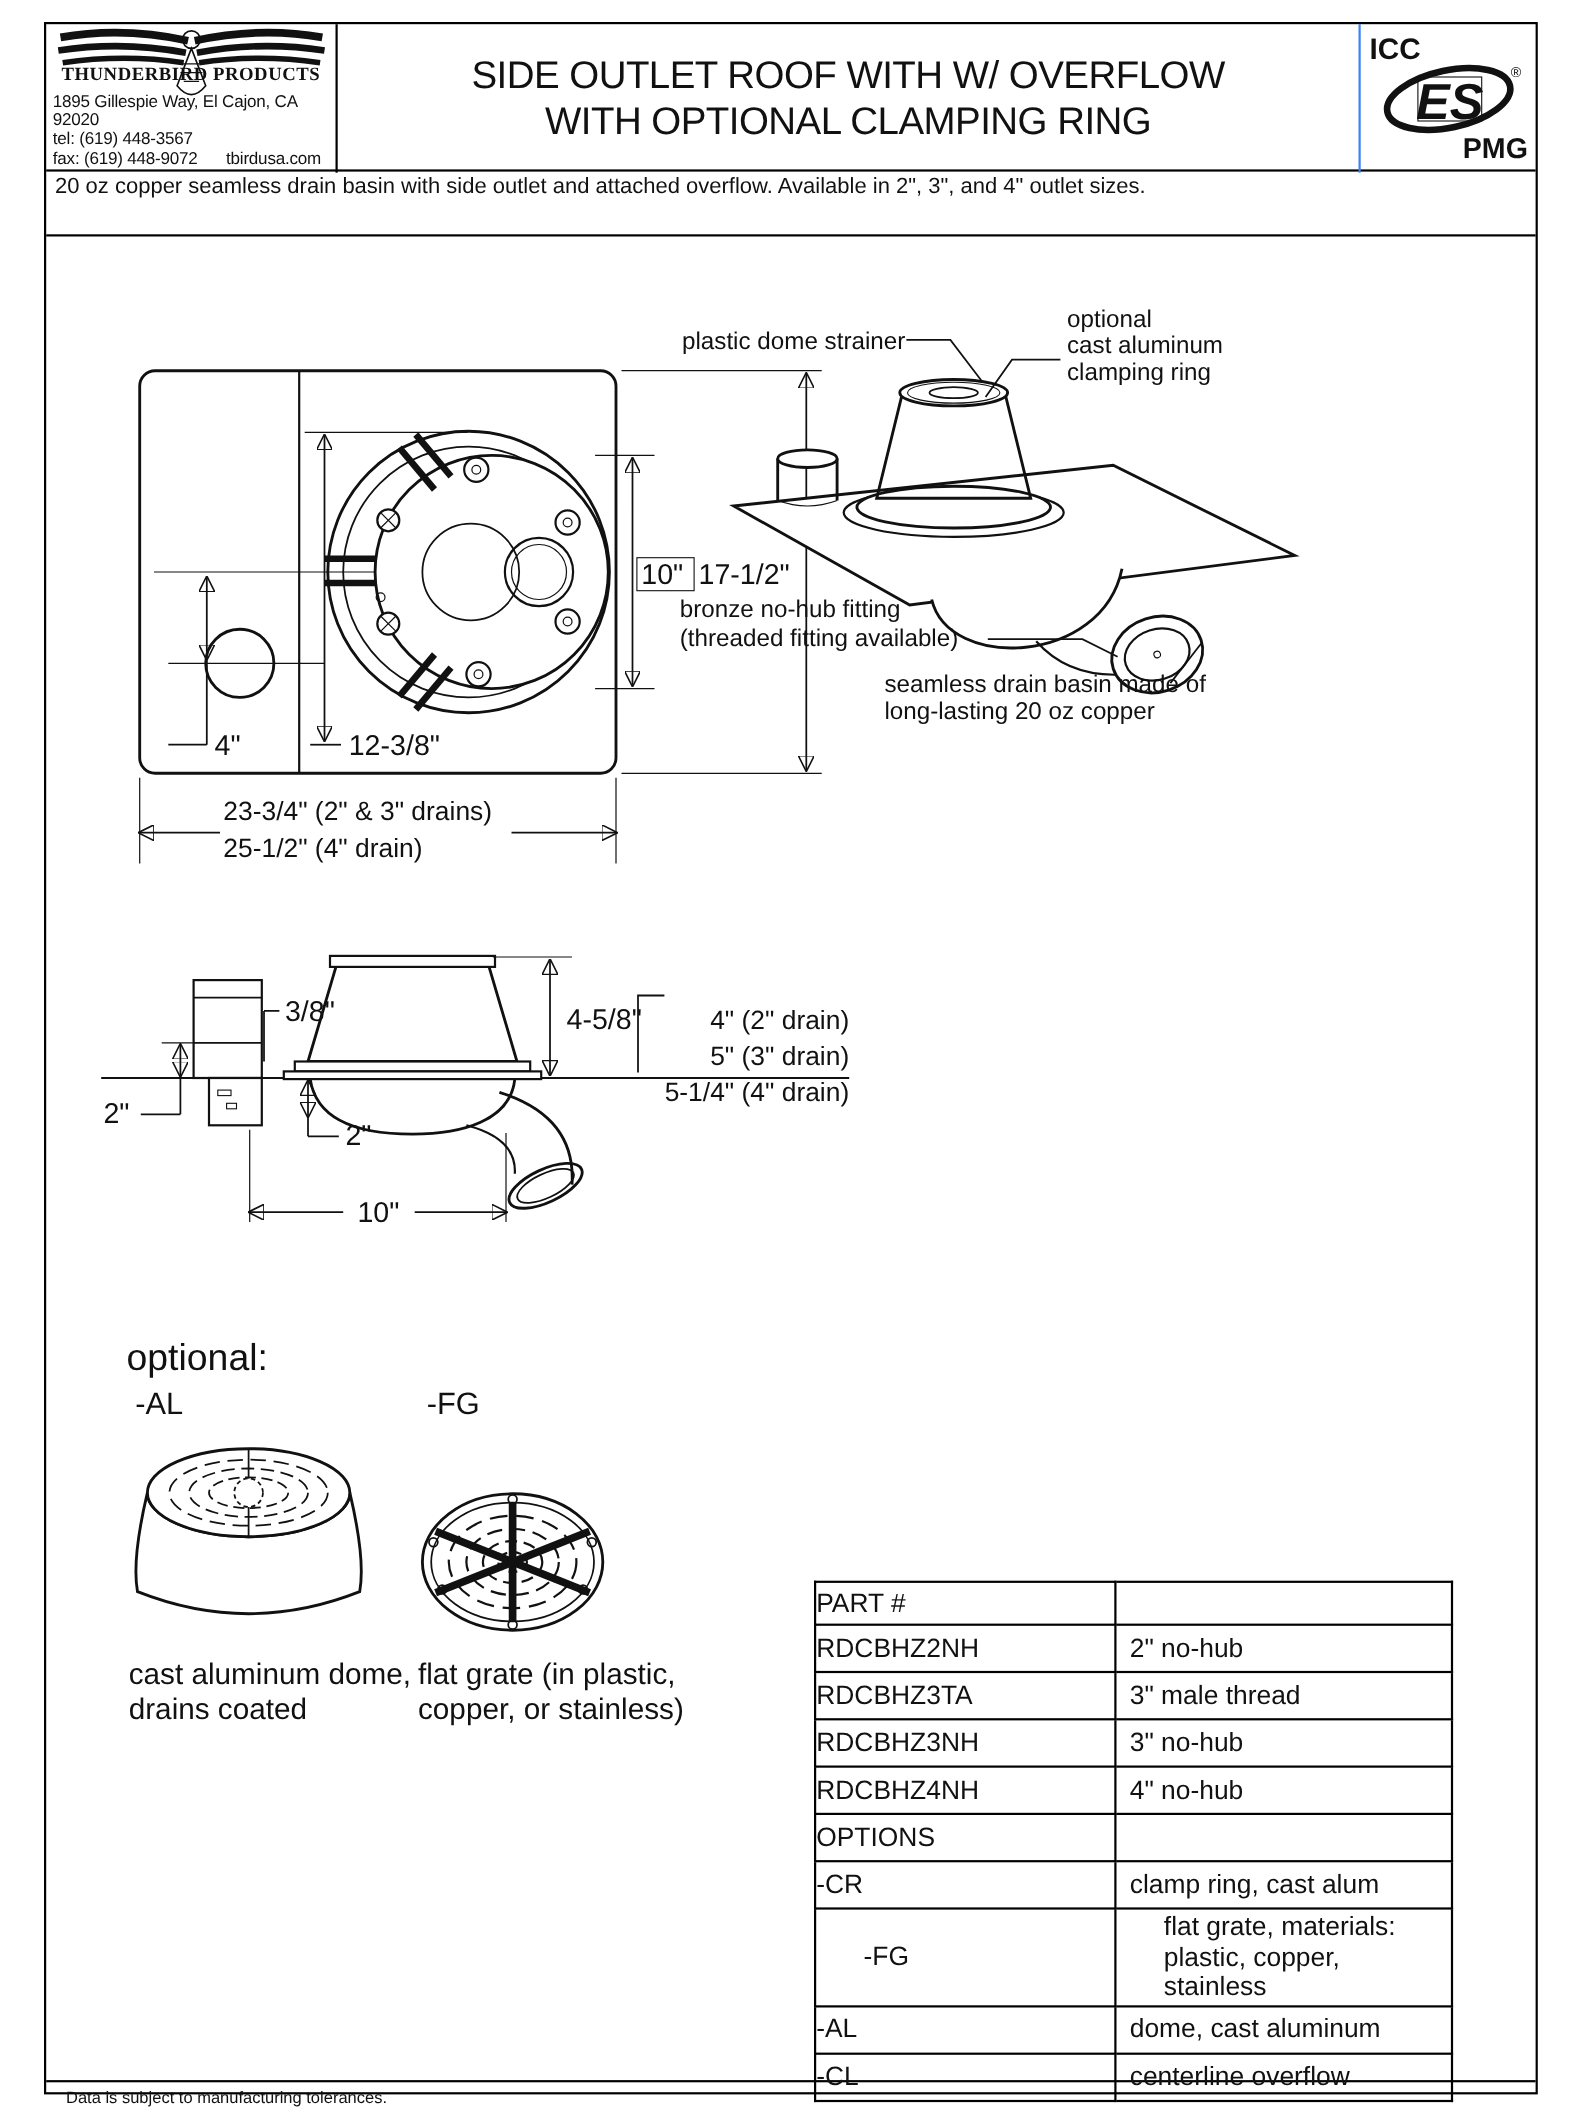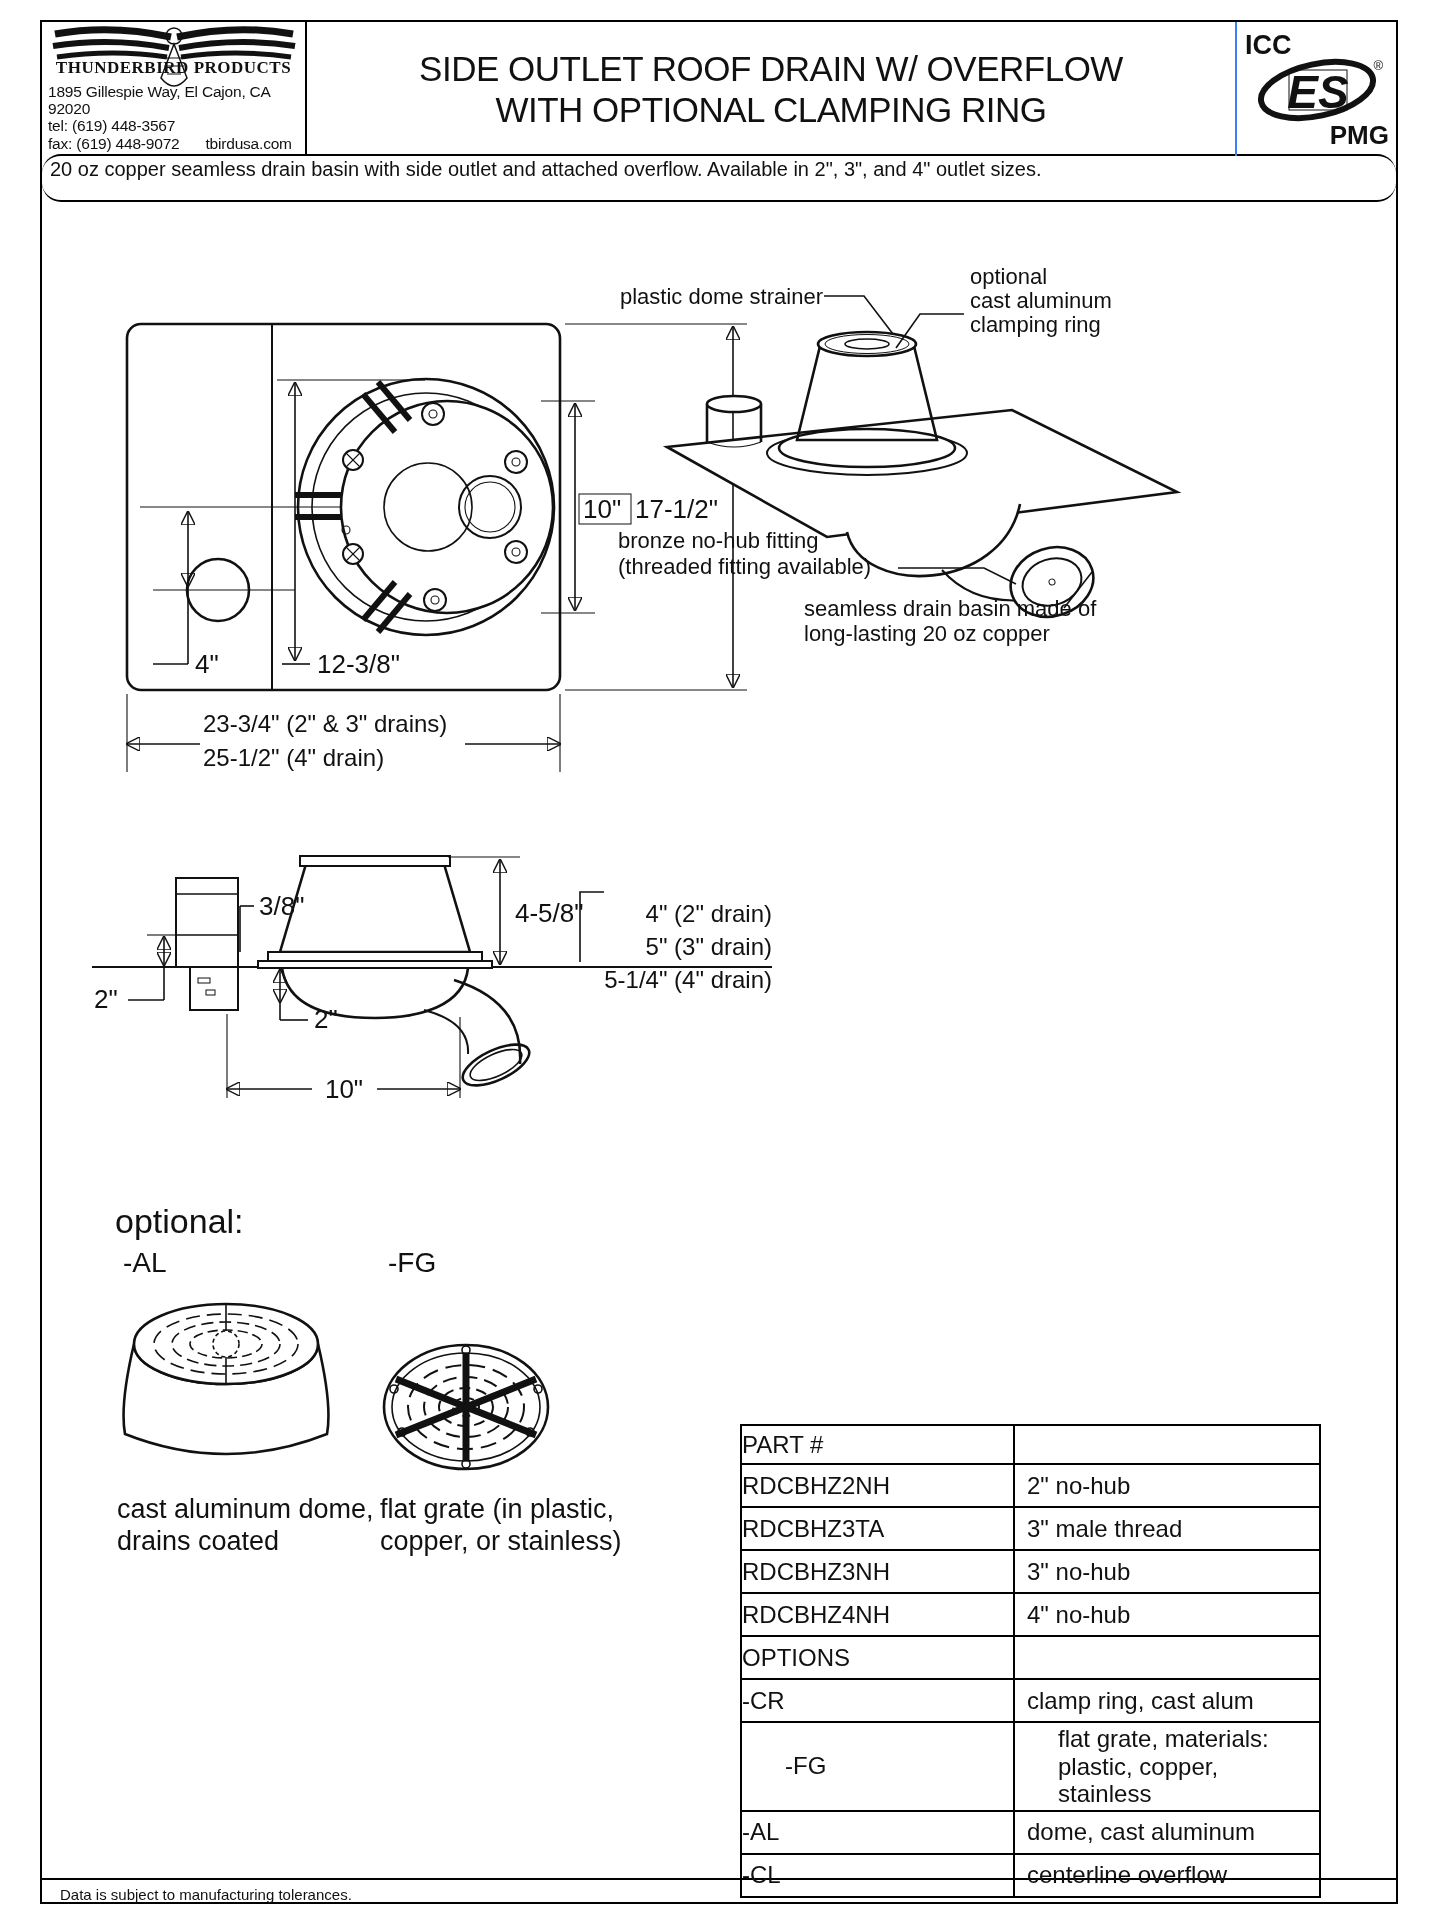--- a/index.html
+++ b/index.html
@@ -8,21 +8,21 @@
   
   .header{display:grid;grid-template-columns:265px 1fr 161px;height:132px;}
   .logo-box{border-right:2px solid #000;position:relative;overflow:hidden;}
   .company{position:absolute;top:36px;left:0;width:100%;text-align:center;font-family:"Liberation Serif",serif;font-weight:bold;font-size:17px;letter-spacing:.5px;z-index:2;}
   .eagle{position:absolute;top:2px;left:7px;z-index:1;}
   .contact{position:absolute;left:6px;bottom:4px;font-size:15.5px;line-height:1.12;letter-spacing:-0.2px;z-index:2;}
   .contact .fx{display:flex;gap:26px;}
   .title-box{display:flex;flex-direction:column;justify-content:center;align-items:center;font-size:35px;line-height:1.18;letter-spacing:-0.5px;}
   .cert-box{border-left:2px solid #3b82f6;position:relative;}
   
-  .desc{border-top:2px solid #000;border-bottom:2px solid #000;height:48px;box-sizing:border-box;padding:2px 8px;font-size:20px;line-height:1.15;border-radius:19px;}
+  .desc{border-top:2px solid #000;border-bottom:2px solid #000;height:61px;box-sizing:border-box;padding:2px 8px;font-size:20px;line-height:1.15;}
   
   .main{position:relative;height:1676px;}
   .main svg{position:absolute;}
   svg line,svg path,svg rect,svg circle,svg ellipse,svg polyline,svg polygon{stroke:#111;fill:none;}
   svg text{fill:#111;stroke:none;font-family:"Liberation Sans",sans-serif;}
   .t22{font-size:22px;} .t24{font-size:24px;} .t26{font-size:26px;}
   .dim{stroke-width:1.6;} .thin{stroke-width:1.1;} .med{stroke-width:2;} .thick{stroke-width:2.6;}
   .band{stroke-width:6;} .wfill{fill:#fff;}
   .opt-head{position:absolute;left:73px;top:1000px;font-size:34px;}
   .opt-code{position:absolute;font-size:28px;}
@@ -59,21 +59,21 @@
       <div class="contact">
         <div>1895 Gillespie Way,  El Cajon,  CA 92020</div>
         <div>tel:  (619) 448-3567</div>
         <div class="fx">
           <span>fax: (619) 448-9072</span>
           <span>tbirdusa.com</span>
         </div>
       </div>
     </div>
     <div class="title-box">
-      <div>SIDE OUTLET ROOF DRAIN W/ OVERFLOW</div>
+      <div>SIDE OUTLET ROOF WITH W/ OVERFLOW</div>
       <div>WITH OPTIONAL CLAMPING RING</div>
     </div>
     <div class="cert-box">
       <svg width="159" height="130" viewBox="0 0 159 130">
         <text x="8" y="32" font-size="27" font-weight="bold">ICC</text>
         <g transform="rotate(-12 80 68)">
           <ellipse cx="80" cy="68" rx="57" ry="26" stroke-width="6"></ellipse>
         </g>
         <rect x="52" y="48" width="58" height="40" fill="#fff" stroke="none"></rect>
         <text x="81" y="86" text-anchor="middle" font-size="46" font-weight="bold" font-style="italic" font-family="Liberation Serif,serif">ES</text>

